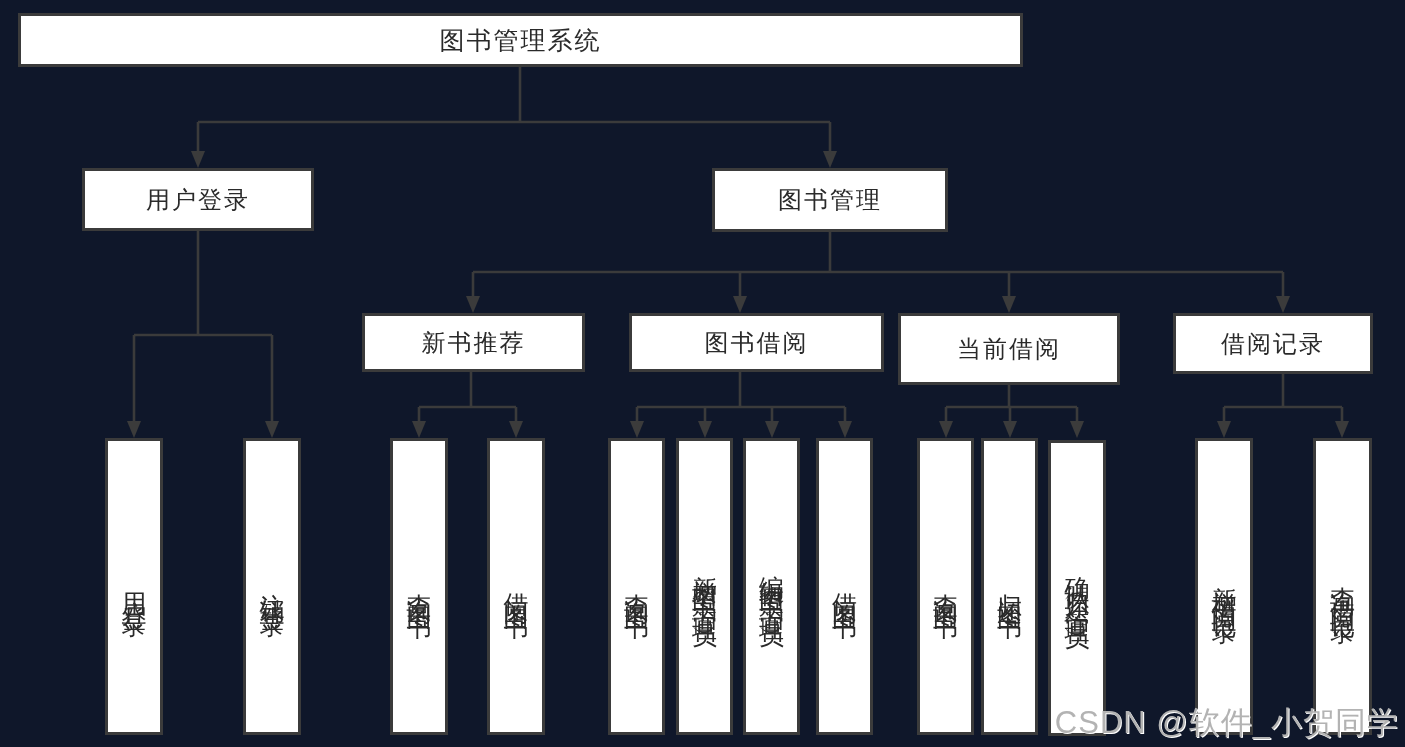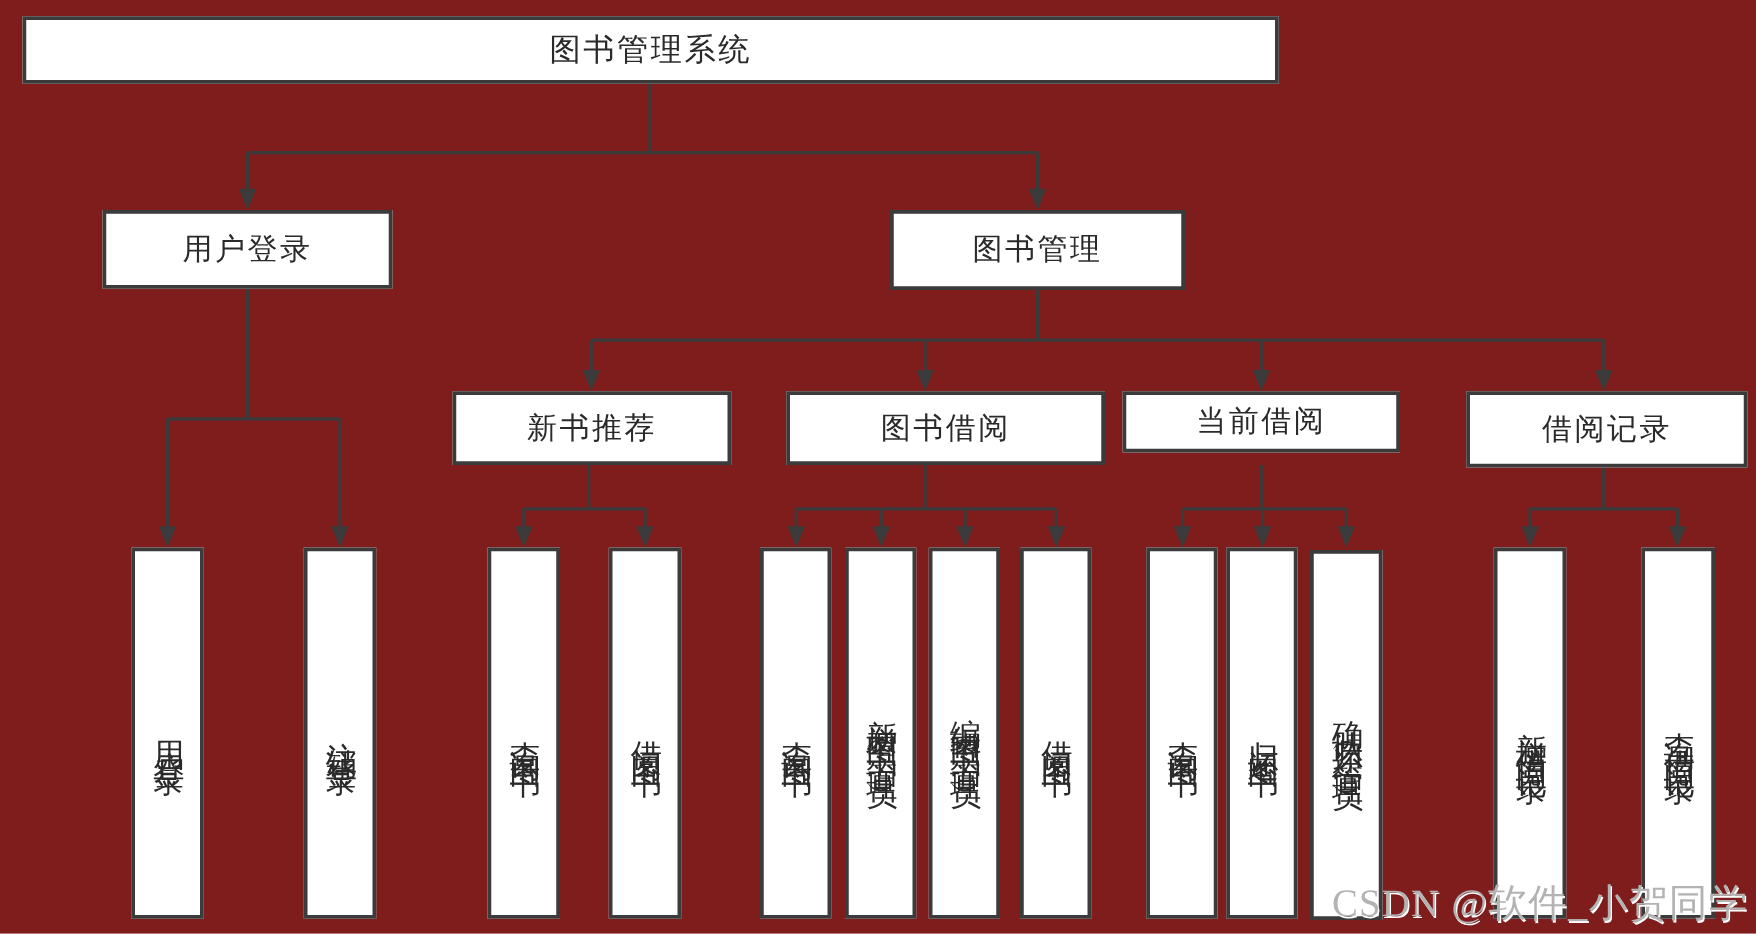--- a/index.html
+++ b/index.html
@@ -1,21 +1,21 @@
 <!DOCTYPE html>
 <html><head>
 <meta charset="utf-8">
 <style>
   html, body { margin: 0; padding: 0; background: #ffffff; }
   .canvas {
     position: relative;
     width: 1405px;
     height: 747px;
-    background: #7f1d1d;
-    font-family: Liberation Serif, serif;
+    background: #0f172a;
+    font-family: Liberation Sans, sans-serif;
     color: #2a2a2a;
     overflow: hidden;
   }
   .connectors {
     position: absolute;
     left: 0; top: 0;
     width: 1405px; height: 747px;
   }
   .connectors path {
     stroke: #3b3b3b;
@@ -111,22 +111,22 @@
     </g>
   </svg>
 
   <div class="node hbox root-box" style="left:18px; top:13px; width:1005px; height:54px;">图书管理系统</div>
 
   <div class="node hbox" style="left:82px; top:168px; width:232px; height:63px;">用户登录</div>
   <div class="node hbox" style="left:362px; top:313px; width:223px; height:59px;">新书推荐</div>
 
   <div class="node hbox" style="left:712px; top:168px; width:236px; height:64px;">图书管理</div>
   <div class="node hbox" style="left:629px; top:313px; width:255px; height:59px;">图书借阅</div>
-  <div class="node hbox" style="left:898px; top:313px; width:222px; height:49px;">当前借阅</div>
-  <div class="node hbox" style="left:1173px; top:313px; width:225px; height:61px;">借阅记录</div>
+  <div class="node hbox" style="left:898px; top:313px; width:222px; height:72px;">当前借阅</div>
+  <div class="node hbox" style="left:1173px; top:313px; width:200px; height:61px;">借阅记录</div>
 
   <div class="node vbox" style="left:105px; top:438px; width:58px; height:297px;">用户登录</div>
   <div class="node vbox" style="left:243px; top:438px; width:58px; height:297px;">注销登录</div>
 
   <div class="node vbox" style="left:390px; top:438px; width:58px; height:297px;">查询图书</div>
   <div class="node vbox" style="left:487px; top:438px; width:58px; height:297px;">借阅图书</div>
 
   <div class="node vbox" style="left:608px; top:438px; width:57px; height:297px;">查询图书</div>
   <div class="node vbox" style="left:676px; top:438px; width:57px; height:297px;">新增图书（管理员）</div>
   <div class="node vbox" style="left:743px; top:438px; width:57px; height:297px;">编辑图书（管理员）</div>

